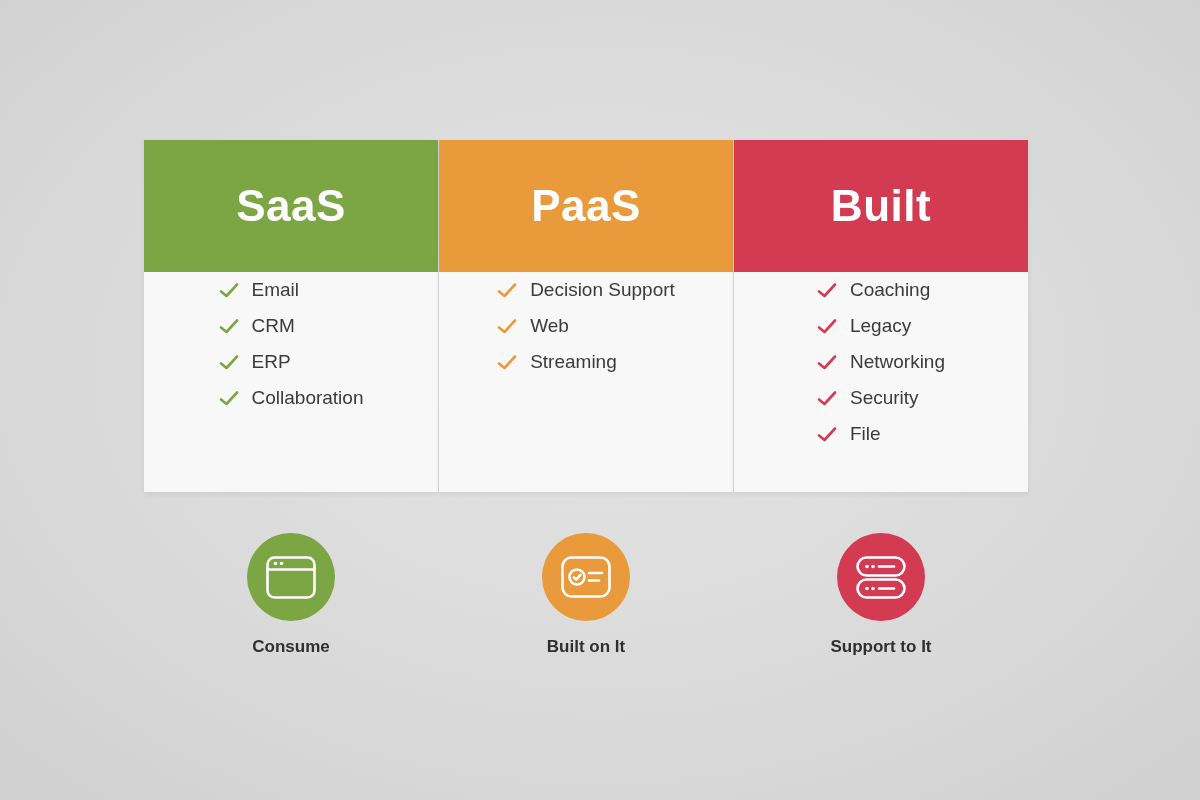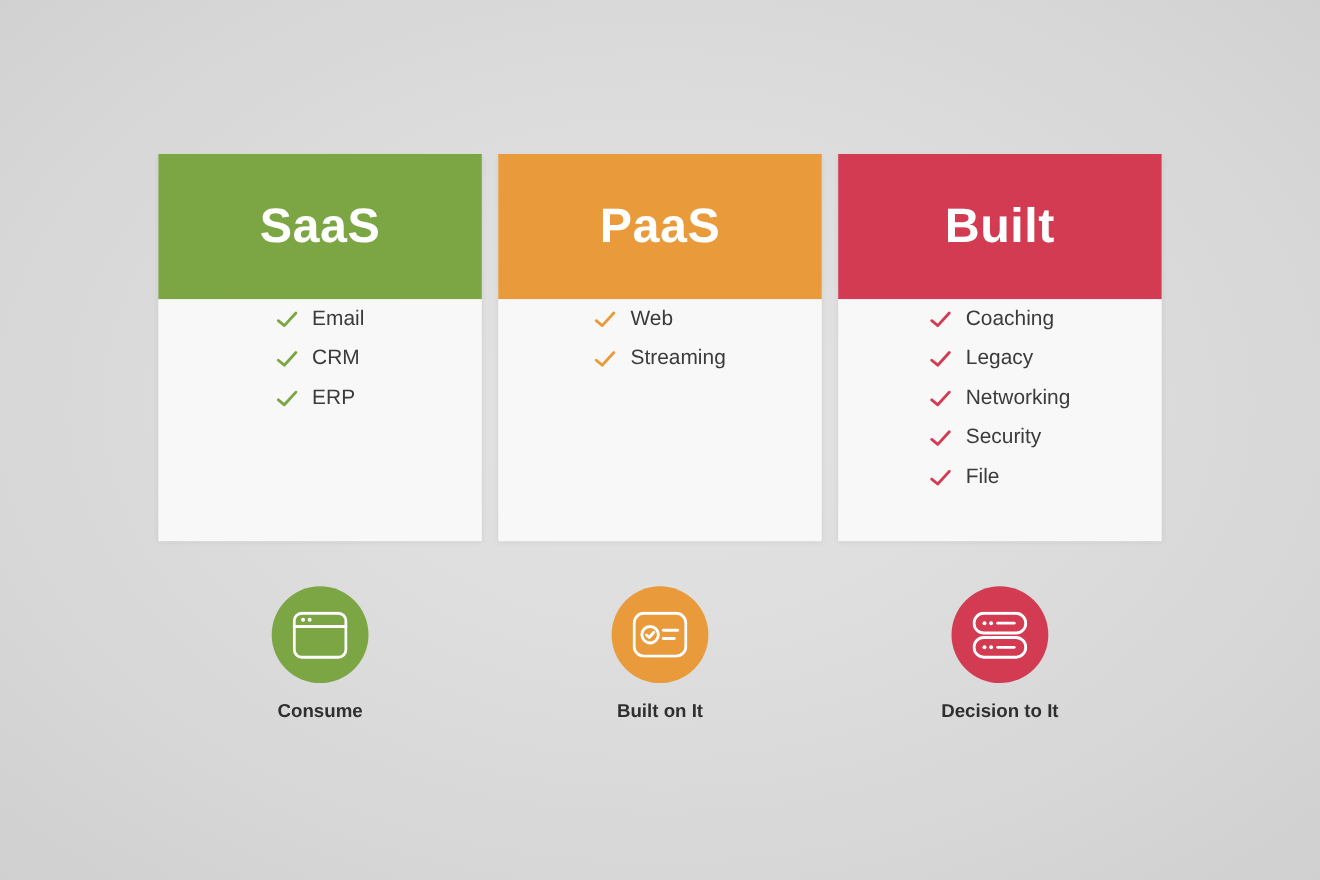--- a/index.html
+++ b/index.html
@@ -16,21 +16,21 @@
                 var(--bg-mid, #dadada) 55%,
                 var(--bg-edge, #cfcfcf) 100%);
     position: relative;
   }
   .columns {
     position: absolute;
     left: 144px;
     top: 140px;
     width: 912px;
     display: flex;
-    gap: 15px;
+    gap: 1px;
   }
   .column {
     width: 294px;
     display: flex;
     flex-direction: column;
     align-items: center;
   }
   .card {
     width: 294px;
     height: 352px;
@@ -141,20 +141,26 @@
                 <polyline points="2,9.5 7.5,14 18,2.5"></polyline>
               </svg>
             <span class="feature-label">CRM</span>
           </li>
           <li class="feature">
             <svg class="check" viewBox="0 0 20 16">
                 <polyline points="2,9.5 7.5,14 18,2.5"></polyline>
               </svg>
             <span class="feature-label">ERP</span>
           </li>
+          <li class="feature">
+            <svg class="check" viewBox="0 0 20 16">
+                <polyline points="2,9.5 7.5,14 18,2.5"></polyline>
+              </svg>
+            <span class="feature-label">Collaboration</span>
+          </li>
         </ul>
       </div>
     </div>
     <div class="badge">
       <svg width="50" height="43" viewBox="0 0 50 43">
         <rect class="stroke" x="1.5" y="1.5" width="47" height="40" rx="7"></rect>
         <line class="stroke" x1="1.5" y1="13.5" x2="48.5" y2="13.5"></line>
         <circle class="dot" cx="9.5" cy="7.5" r="1.8"></circle>
         <circle class="dot" cx="15.5" cy="7.5" r="1.8"></circle>
       </svg>
@@ -162,20 +168,26 @@
     <div class="action-label">Consume</div>
   </section>
 
   <section class="column" style="--accent: #e99a3b;">
     <div class="card">
       <header class="card-header">
         <h2 class="card-title">PaaS</h2>
       </header>
       <div class="card-body">
         <ul class="feature-list">
+          <li class="feature">
+            <svg class="check" viewBox="0 0 20 16">
+                <polyline points="2,9.5 7.5,14 18,2.5"></polyline>
+              </svg>
+            <span class="feature-label">Decision Support</span>
+          </li>
           <li class="feature">
             <svg class="check" viewBox="0 0 20 16">
                 <polyline points="2,9.5 7.5,14 18,2.5"></polyline>
               </svg>
             <span class="feature-label">Web</span>
           </li>
           <li class="feature">
             <svg class="check" viewBox="0 0 20 16">
                 <polyline points="2,9.5 7.5,14 18,2.5"></polyline>
               </svg>
@@ -241,16 +253,16 @@
         <rect class="stroke" x="1.5" y="1.5" width="47" height="18" rx="9"></rect>
         <rect class="stroke" x="1.5" y="23.5" width="47" height="18" rx="9"></rect>
         <circle class="dot" cx="11" cy="10.5" r="1.8"></circle>
         <circle class="dot" cx="17" cy="10.5" r="1.8"></circle>
         <line class="stroke" x1="23" y1="10.5" x2="38" y2="10.5"></line>
         <circle class="dot" cx="11" cy="32.5" r="1.8"></circle>
         <circle class="dot" cx="17" cy="32.5" r="1.8"></circle>
         <line class="stroke" x1="23" y1="32.5" x2="38" y2="32.5"></line>
       </svg>
     </div>
-    <div class="action-label">Decision to It</div>
+    <div class="action-label">Support to It</div>
   </section>
 
 </div>
 
 </body></html>

